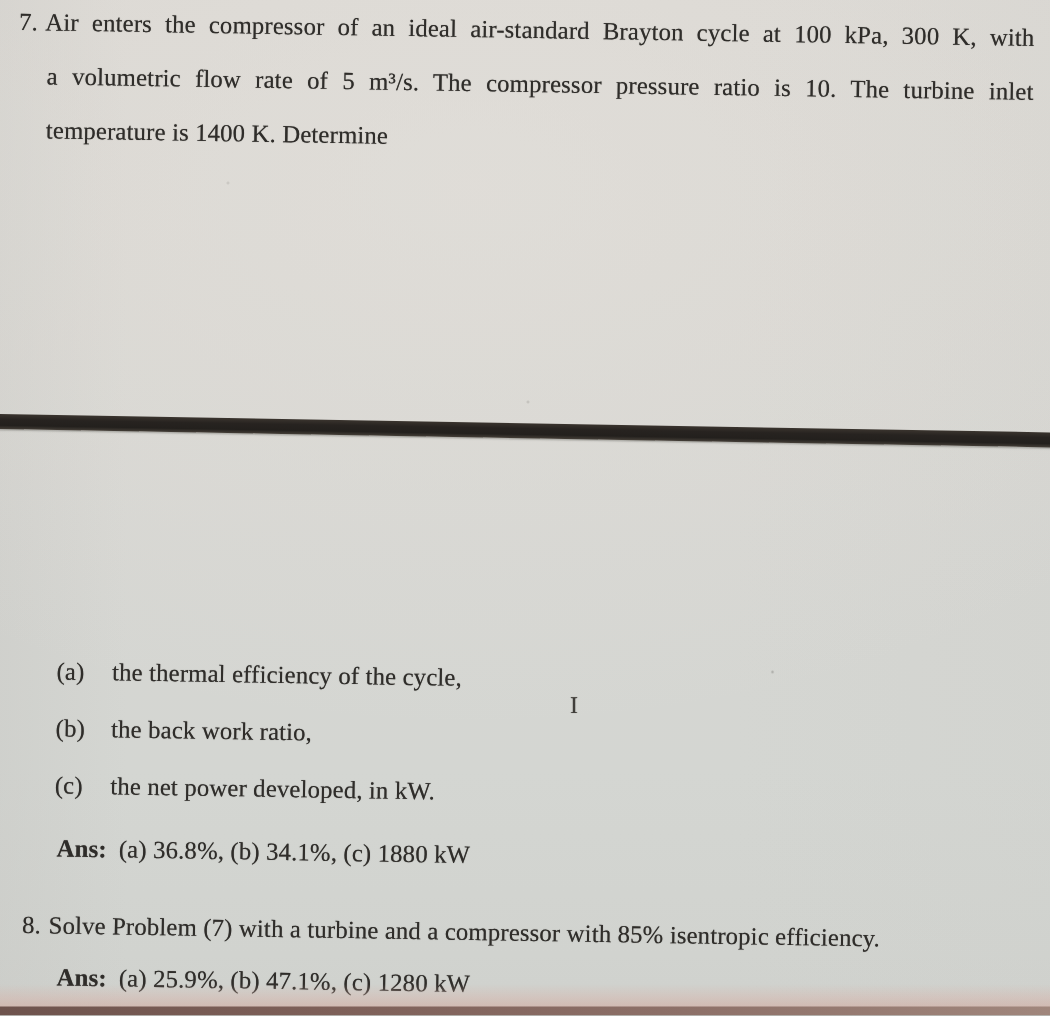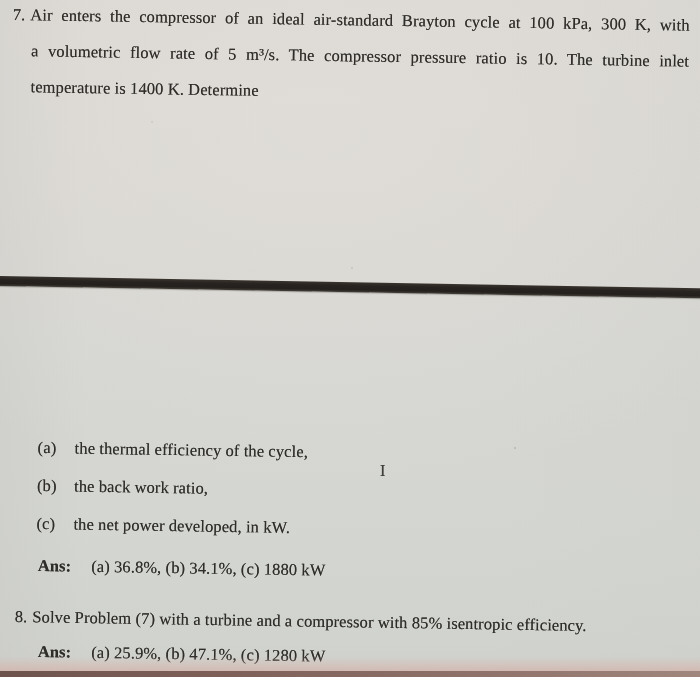--- a/index.html
+++ b/index.html
@@ -32,21 +32,21 @@
   .p7 .cont { padding-left: 19px; }
   .justify { text-align: justify; text-align-last: justify; }
   .num { padding-right: 5px; }
   .parts { left: 38px; top: 429px; width: 620px; }
   .part { line-height: 38px; white-space: nowrap; }
   .part-label { display: inline-block; width: 37px; }
   .oneline { line-height: 24px; white-space: nowrap; }
   .ans1 { left: 38px; top: 554px; }
   .p8 { left: 15px; top: 605px; }
   .ans2 { left: 38px; top: 640px; }
-  .bold { font-weight: bold; padding-right: 20px; }
+  .bold { font-weight: bold; padding-right: 8px; }
   .divider {
     position: absolute;
     left: -3px; top: 276px;
     width: 708px; height: 10px;
     background: linear-gradient(180deg, #3a342e 0%, #272320 35%, #23201d 75%, #443e37 100%);
     transform: rotate(1.0deg);
     transform-origin: 0 50%;
     box-shadow: 0 1px 1px rgba(90,88,84,0.35);
   }
   .bottom-pink {

